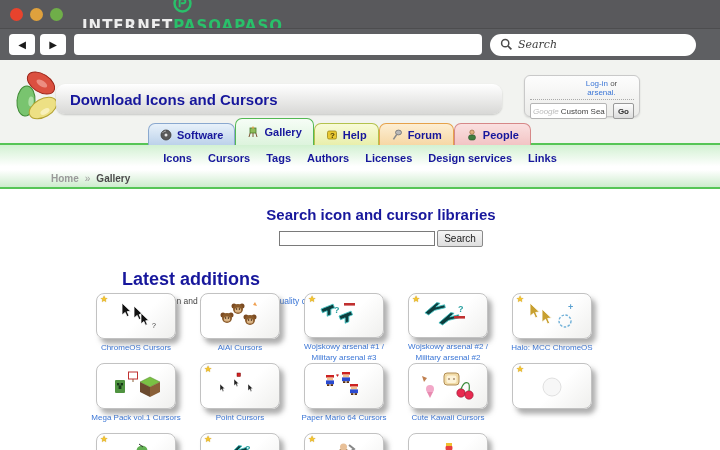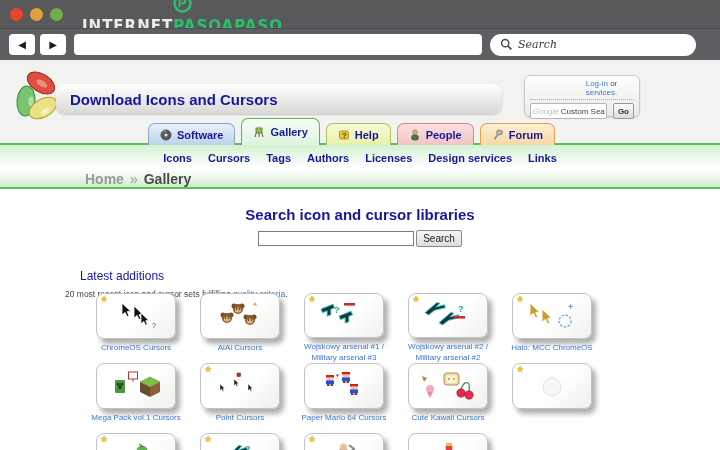--- a/index.html
+++ b/index.html
@@ -49,52 +49,52 @@
   .dotted-sep{border-top:1px dotted #aaa;margin:2px 0 3px 0;}
   .gsearch{display:flex;gap:6px;align-items:center;}
   .gsearch-input{flex:1;height:14px;border:1px solid #b5b5b5;background:#fff;border-radius:2px;
              display:flex;align-items:center;padding:0 2px;overflow:hidden;white-space:nowrap;}
   .g-watermark{color:#bbb;font-style:italic;margin-right:2px;}
   .g-query{color:#444;}
   .go-btn{height:16px;border:1px solid #999;border-radius:2px;background:linear-gradient(#fdfdfd,#ddd);
              font-size:8px;font-weight:bold;color:#333;padding:0 4px;cursor:pointer;}
 
   
-  .tabs{position:absolute;left:148px;top:58px;height:27px;display:flex;align-items:flex-end;gap:6px;z-index:3;}
+  .tabs{position:absolute;left:148px;top:58px;height:27px;display:flex;align-items:flex-end;z-index:3;}
   .tab{height:22px;padding:0 11px;display:flex;align-items:center;gap:5px;border:1px solid;
        border-bottom:none;border-radius:7px 7px 0 0;font-weight:bold;font-size:11px;
        color:var(--navy,#17179c);cursor:pointer;box-sizing:border-box;}
   .tab-software{background:linear-gradient(#e8f1fa,#bcd2ea);border-color:#8aa8cf;}
   .tab-gallery{height:27px;background:linear-gradient(#f6fdf6,#ddf4dd);border-color:#54b854;}
   .tab-help{background:linear-gradient(#f8fbd8,#e9efab);border-color:#b4c24d;}
   .tab-forum{background:linear-gradient(#fdeed3,#f6d8a5);border-color:#e6a24b;}
   .tab-people{background:linear-gradient(#fae0e0,#f2c4c4);border-color:#d68888;}
   .tab-icon{display:flex;align-items:center;}
 
   
   .nav-band{position:absolute;top:83px;left:0;right:0;height:25px;border-top:2px solid var(--green,#56c556);
             background:linear-gradient(#d2f1d2,#ffffff 85%);display:flex;justify-content:center;
             align-items:center;gap:16px;z-index:2;}
   .nav-link{font-size:11px;font-weight:bold;color:var(--navy,#17179c);cursor:pointer;}
   .crumb-band{position:absolute;top:110px;left:0;right:0;height:17px;
             background:linear-gradient(#ffffff,#cdeccd);border-bottom:2px solid var(--green,#56c556);
-            display:flex;align-items:center;gap:6px;padding-left:85px;font-size:14px;}
+            display:flex;align-items:center;gap:6px;padding-left:51px;font-size:10px;}
   .crumb-home{color:#999;font-weight:bold;cursor:pointer;}
   .crumb-sep{color:#9a9a9a;}
   .crumb-cur{color:#4a4a4a;font-weight:bold;}
 
   
-  .content{position:absolute;top:129px;left:0;right:0;bottom:0;}
+  .content{position:absolute;top:129px;left:0;right:0;bottom:0;padding-left:42px;}
   .search-heading{margin:17px 0 7px 0;text-align:center;font-size:15px;font-weight:bold;
             color:var(--navy,#17179c);}
   .search-form{display:flex;justify-content:center;gap:2px;align-items:center;}
   .search-input{width:156px;height:15px;border:1px solid #7a7a7a;font-size:10px;padding:0 3px;box-sizing:border-box;}
   .search-btn{height:17px;font-size:10px;border:1px solid #8a8a8a;background:linear-gradient(#f6f6f6,#dedede);
             border-radius:2px;padding:0 6px;color:#222;cursor:pointer;}
-  .latest-heading{margin:22px 0 6px 80px;font-size:12px;font-weight:normal;color:var(--navy,#17179c);}
+  .latest-heading{margin:22px 0 6px 80px;font-size:18px;font-weight:bold;color:var(--navy,#17179c);}
   .latest-note{margin:0 0 0 65px;font-size:8.5px;color:#444;}
   .latest-note a{color:#3b76d6;text-decoration:none;cursor:pointer;}
 
   .grid{position:absolute;top:104px;left:84px;display:grid;
         grid-template-columns:repeat(5,104px);grid-auto-rows:70px;}
   .cell{display:flex;flex-direction:column;align-items:center;}
   .card{position:relative;width:78px;height:44px;border:1px solid #c2c2c2;border-radius:8px;
         background:linear-gradient(135deg,#ffffff 55%,#efefed);
         box-shadow:4px 5px 5px rgba(110,110,110,.55);cursor:pointer;
         display:flex;align-items:center;justify-content:center;}
@@ -159,21 +159,21 @@
     </span>
 
     <div class="title-bar">
       <h1 class="site-title">Download Icons and Cursors</h1>
     </div>
 
     <div class="login-box">
       <div class="login-line">
         <a>Log-in</a>
         <span>or</span>
-        <a>services.</a>
+        <a>arsenal.</a>
       </div>
       <div class="dotted-sep"></div>
       <div class="gsearch">
         <div class="gsearch-input">
           <span class="g-watermark">Google</span>
           <span class="g-query">Custom Sea</span>
         </div>
         <button class="go-btn">Go</button>
       </div>
     </div>
@@ -203,37 +203,37 @@
       </div>
       <div class="tab tab-help">
         <span class="tab-icon">
           <svg width="12" height="12" viewBox="0 0 12 12">
               <rect x="1.5" y="2" width="9" height="8" rx="1.5" fill="#e8c832" stroke="#a08614" stroke-width="0.8"></rect>
               <text x="4" y="9" font-size="8" font-weight="bold" fill="#4a3a05">?</text>
             </svg>
         </span>
         <span>Help</span>
       </div>
+      <div class="tab tab-forum">
+        <span class="tab-icon">
+          <svg width="12" height="12" viewBox="0 0 12 12">
+              <ellipse cx="7.5" cy="3.5" rx="3" ry="2.4" fill="#b9b9b9" stroke="#6e6e6e" stroke-width="0.8"></ellipse>
+              <line x1="5.8" y1="5.4" x2="2.4" y2="10.4" stroke="#8a8a8a" stroke-width="1.6"></line>
+            </svg>
+        </span>
+        <span>Forum</span>
+      </div>
       <div class="tab tab-people">
         <span class="tab-icon">
           <svg width="12" height="12" viewBox="0 0 12 12">
               <circle cx="6" cy="3.2" r="2.2" fill="#e0b080" stroke="#8a6030" stroke-width="0.6"></circle>
               <rect x="2.6" y="6" width="6.8" height="5" rx="2" fill="#3f7d3f" stroke="#245224" stroke-width="0.6"></rect>
             </svg>
         </span>
         <span>People</span>
-      </div>
-      <div class="tab tab-forum">
-        <span class="tab-icon">
-          <svg width="12" height="12" viewBox="0 0 12 12">
-              <ellipse cx="7.5" cy="3.5" rx="3" ry="2.4" fill="#b9b9b9" stroke="#6e6e6e" stroke-width="0.8"></ellipse>
-              <line x1="5.8" y1="5.4" x2="2.4" y2="10.4" stroke="#8a8a8a" stroke-width="1.6"></line>
-            </svg>
-        </span>
-        <span>Forum</span>
       </div>
     </div>
 
     <div class="nav-band">
       <span class="nav-link">Icons</span>
       <span class="nav-link">Cursors</span>
       <span class="nav-link">Tags</span>
       <span class="nav-link">Authors</span>
       <span class="nav-link">Licenses</span>
       <span class="nav-link">Design services</span>

